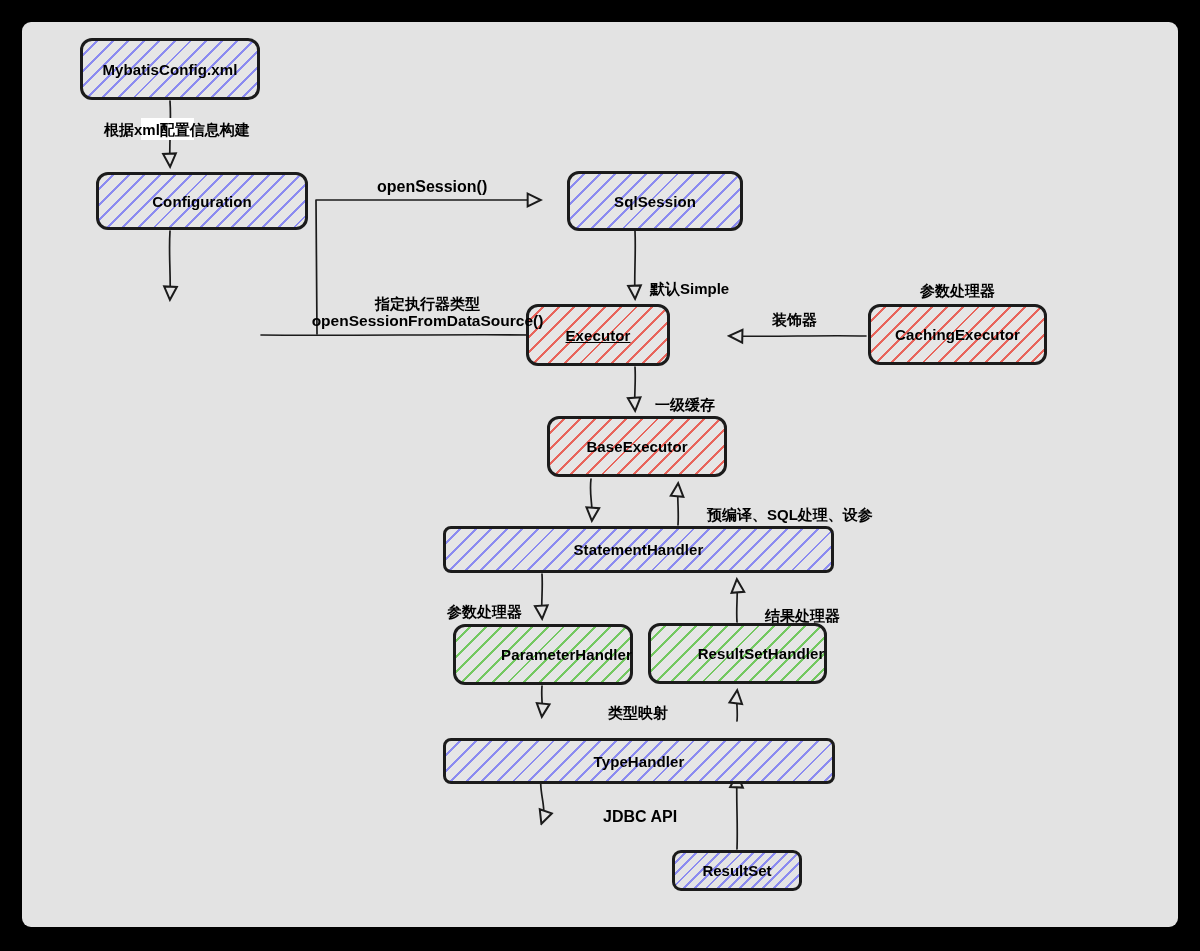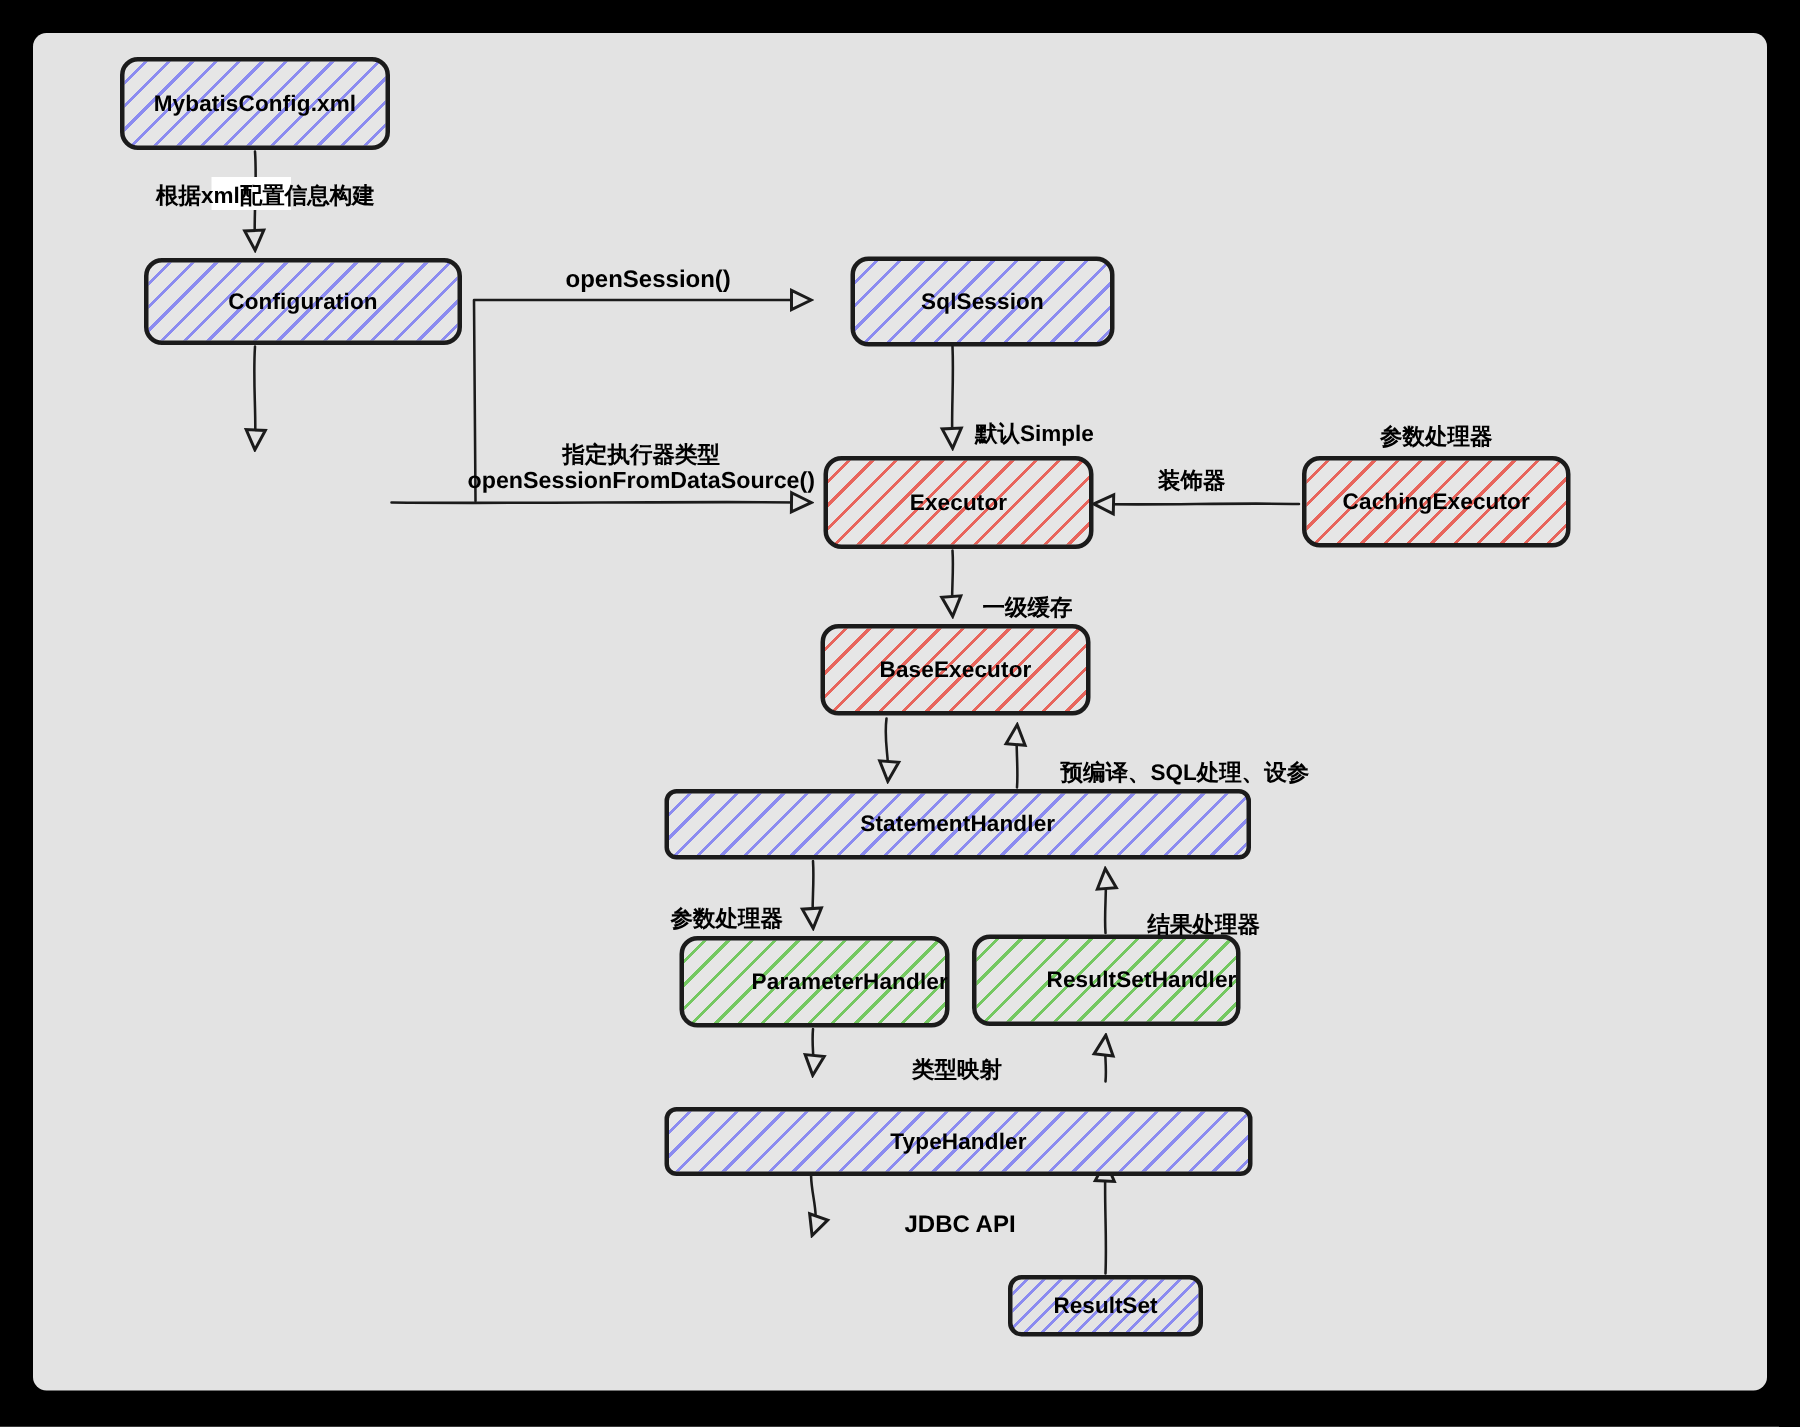--- a/index.html
+++ b/index.html
@@ -85,21 +85,21 @@
     </g>
   </svg>
 
   <div class="node h-blue" style="left:80px; top:38px; width:180px; height:62px;">MybatisConfig.xml</div>
 
   <div class="node h-blue" style="left:96px; top:172px; width:212px; height:58px;">Configuration</div>
 
 
   <div class="node h-blue" style="left:547px; top:171px; width:176px; height:60px;margin-left:20px;">SqlSession</div>
 
-  <div class="node h-red" style="left:549px; top:304px; width:180px; height:62px;">Executor</div>
+  <div class="node h-red" style="left:526px; top:304px; width:144px; height:62px;text-decoration:underline;">Executor</div>
 
   <div class="node h-red" style="left:868px; top:304px; width:179px; height:61px;">CachingExecutor</div>
 
   <div class="node h-red" style="left:547px; top:416px; width:180px; height:61px;">BaseExecutor</div>
 
   <div class="node h-blue wide" style="left:443px; top:526px; width:391px; height:47px;">StatementHandler</div>
 
   <div class="node h-green" style="left:453px; top:624px; width:180px; height:61px;">ParameterHandler</div>
 
   <div class="node h-green" style="left:648px; top:623px; width:179px; height:61px;">ResultSetHandler</div>

